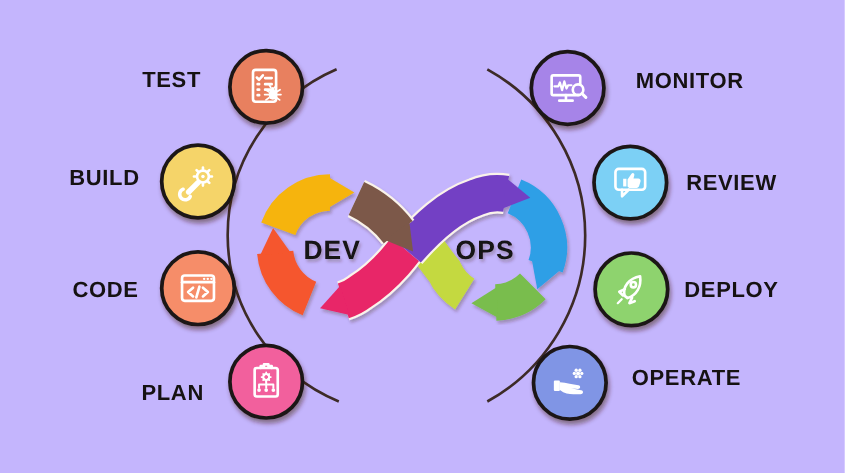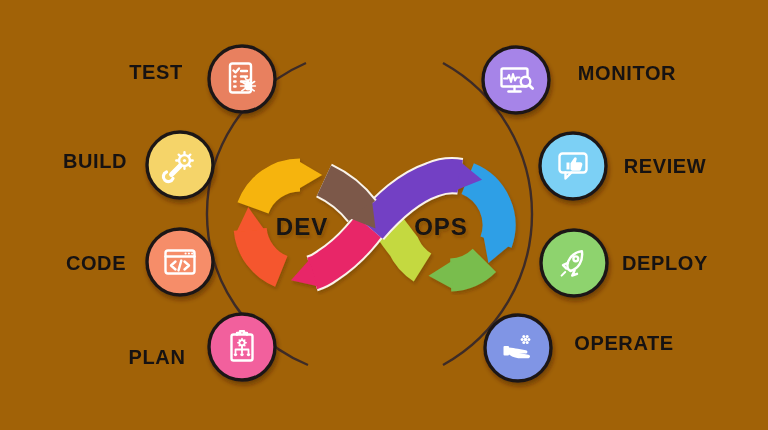--- a/index.html
+++ b/index.html
@@ -1,17 +1,17 @@
 <!DOCTYPE html>
 <html><head>
 <meta charset="utf-8">
 <style>
   html,body{margin:0;padding:0;}
   body{width:768px;height:430px;overflow:hidden;font-family:"Liberation Sans",sans-serif;}
-  .stage{position:relative;width:768px;height:430px;background:#a16207;}
+  .stage{position:relative;width:768px;height:430px;background:#c4b5fd;}
   svg{display:block;}
   .stage-label{font-family:"Liberation Sans","DejaVu Sans",sans-serif;font-weight:700;font-size:20px;letter-spacing:.6px;}
   .loop-label{font-family:"Liberation Sans","DejaVu Sans",sans-serif;font-weight:700;font-size:24px;letter-spacing:1px;}
   .icon{stroke:#fff;fill:none;stroke-width:2.4;stroke-linecap:round;stroke-linejoin:round;}
   .icon .f{fill:#fff;stroke:none;}
   .icon .thin{stroke-width:1.6;}
   .band{fill:none;stroke-linecap:butt;}
   .casing{fill:none;stroke-width:37;stroke-linecap:butt;}
 </style>
 </head>

